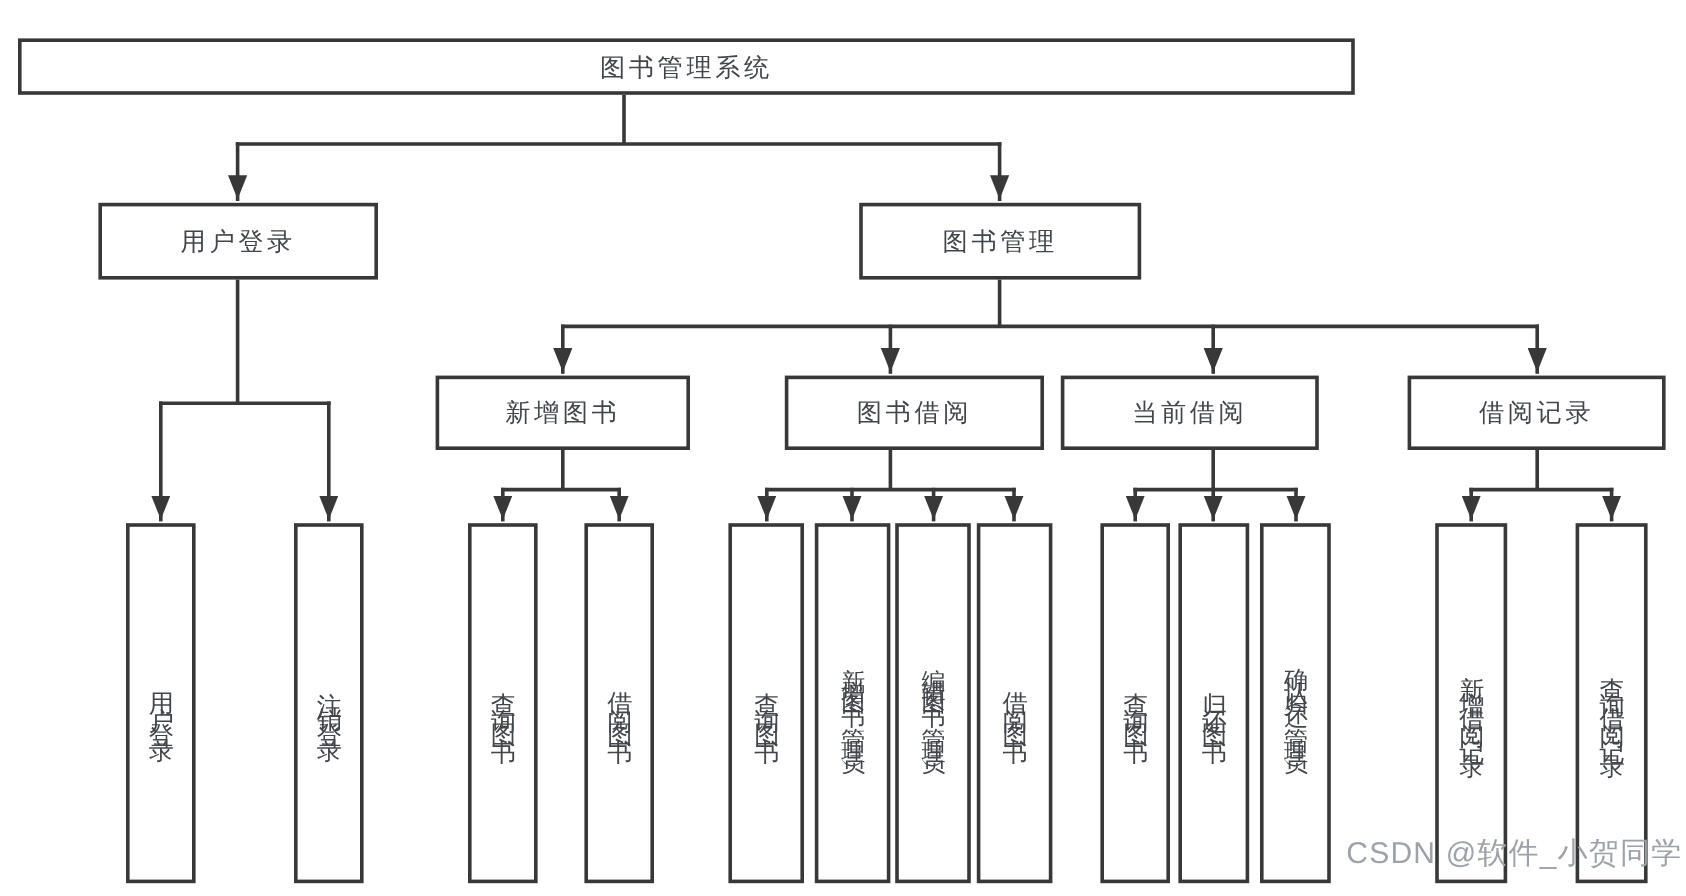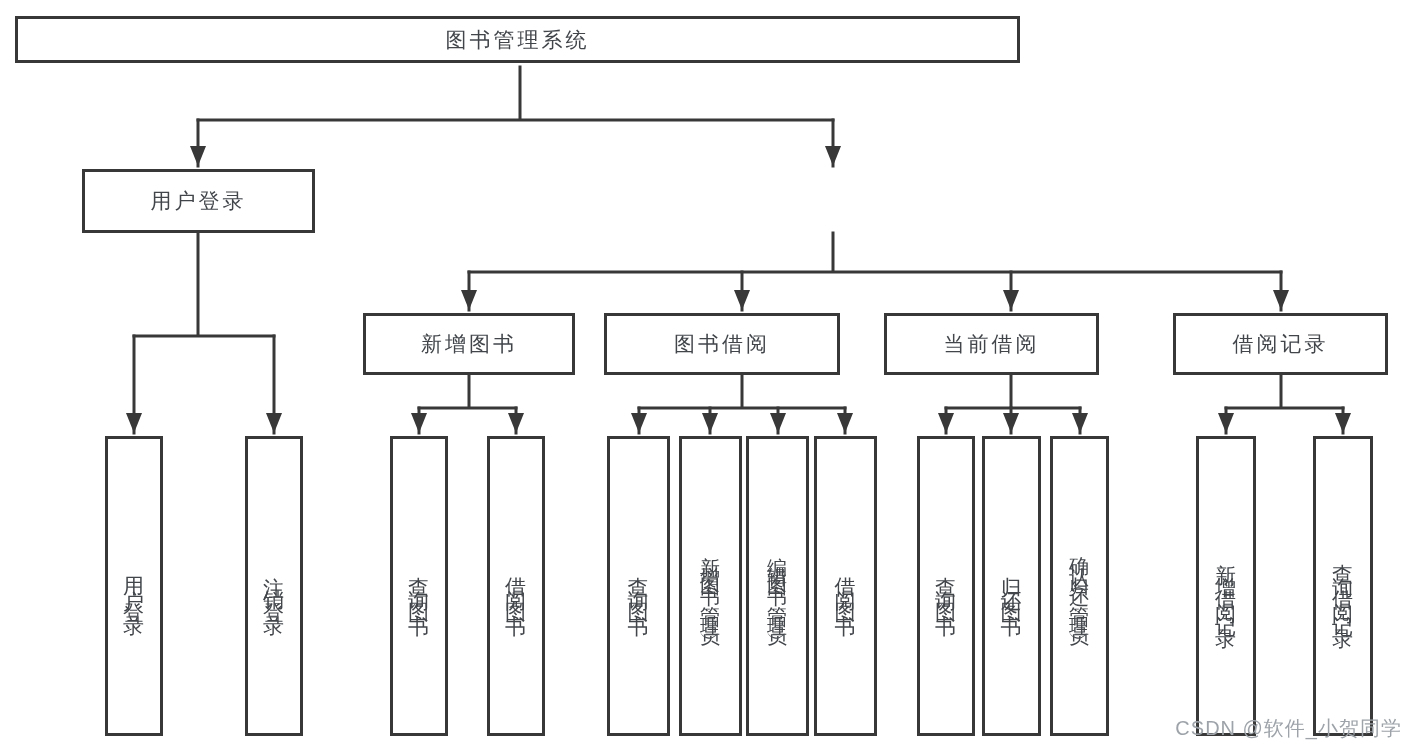--- a/index.html
+++ b/index.html
@@ -24,22 +24,22 @@
     writing-mode:vertical-rl;
     text-orientation:mixed;
     font-size:21px;
     letter-spacing:13px;
     line-height:1;
     color:#42464b;
   }
   .vbox .vtext.long{letter-spacing:10px;font-size:20px;}
   #watermark{
     position:absolute;
-    right:3px;bottom:5px;
-    font-size:20px;
+    right:3px;bottom:20px;
+    font-size:25px;
     letter-spacing:1px;
     color:#9da3a9;
     z-index:5;
     white-space:nowrap;
   }
 </style>
 </head>
 <body>
 
 <div id="canvas">
@@ -94,32 +94,35 @@
       </g>
 
       <g>
         <path d="M1281,375 V408 M1226,408 H1343"></path>
         <line x1="1226" y1="408" x2="1226" y2="433" marker-end="url(#arrow)"></line>
         <line x1="1343" y1="408" x2="1343" y2="433" marker-end="url(#arrow)"></line>
       </g>
     </g>
   </svg>
 
-  <div class="box hbox" style="left:15px;top:16px;width:1005px;height:47px">
+  <div class="box hbox" style="left:15px;top:32px;width:1114px;height:47px">
     <span>图书管理系统</span>
   </div>
 
   <div class="box hbox" style="left:82px;top:169px;width:233px;height:64px">
     <span>用户登录</span>
   </div>
+  <div class="box hbox" style="left:716px;top:169px;width:235px;height:64px">
+    <span>图书管理</span>
+  </div>
 
   <div class="box hbox" style="left:363px;top:313px;width:212px;height:62px">
     <span>新增图书</span>
   </div>
-  <div class="box hbox" style="left:604px;top:313px;width:236px;height:62px">
+  <div class="box hbox" style="left:654px;top:313px;width:216px;height:62px">
     <span>图书借阅</span>
   </div>
   <div class="box hbox" style="left:884px;top:313px;width:215px;height:62px">
     <span>当前借阅</span>
   </div>
   <div class="box hbox" style="left:1173px;top:313px;width:215px;height:62px">
     <span>借阅记录</span>
   </div>
 
   <div class="box vbox" style="left:105px;top:436px;width:58px;height:300px">

